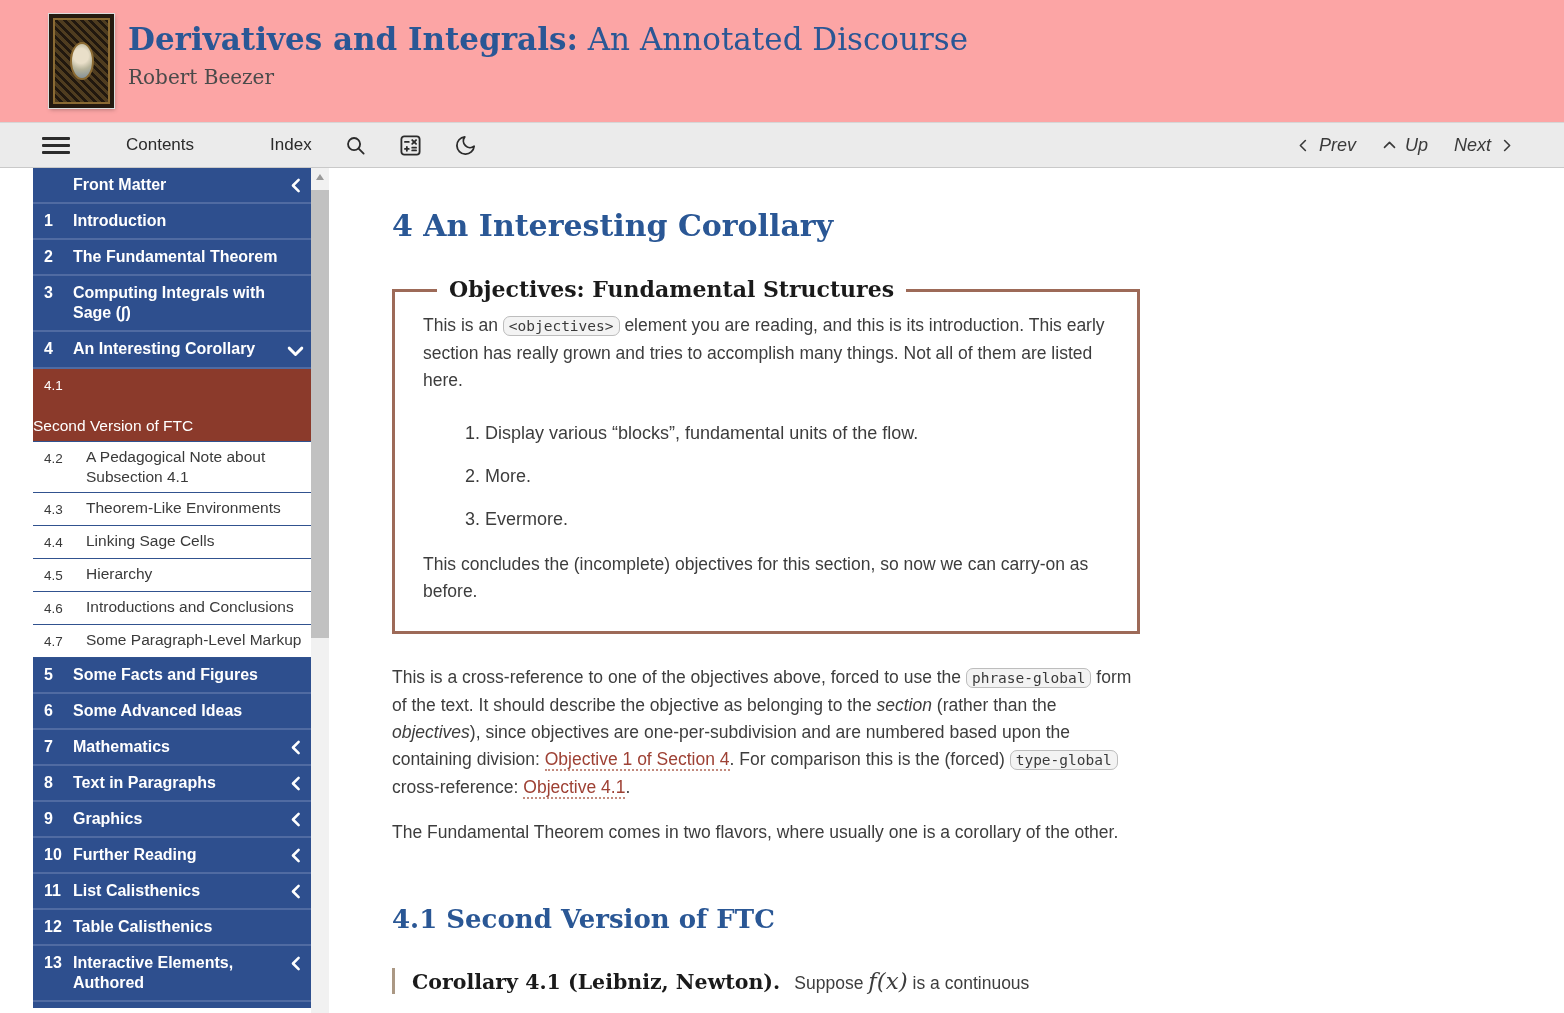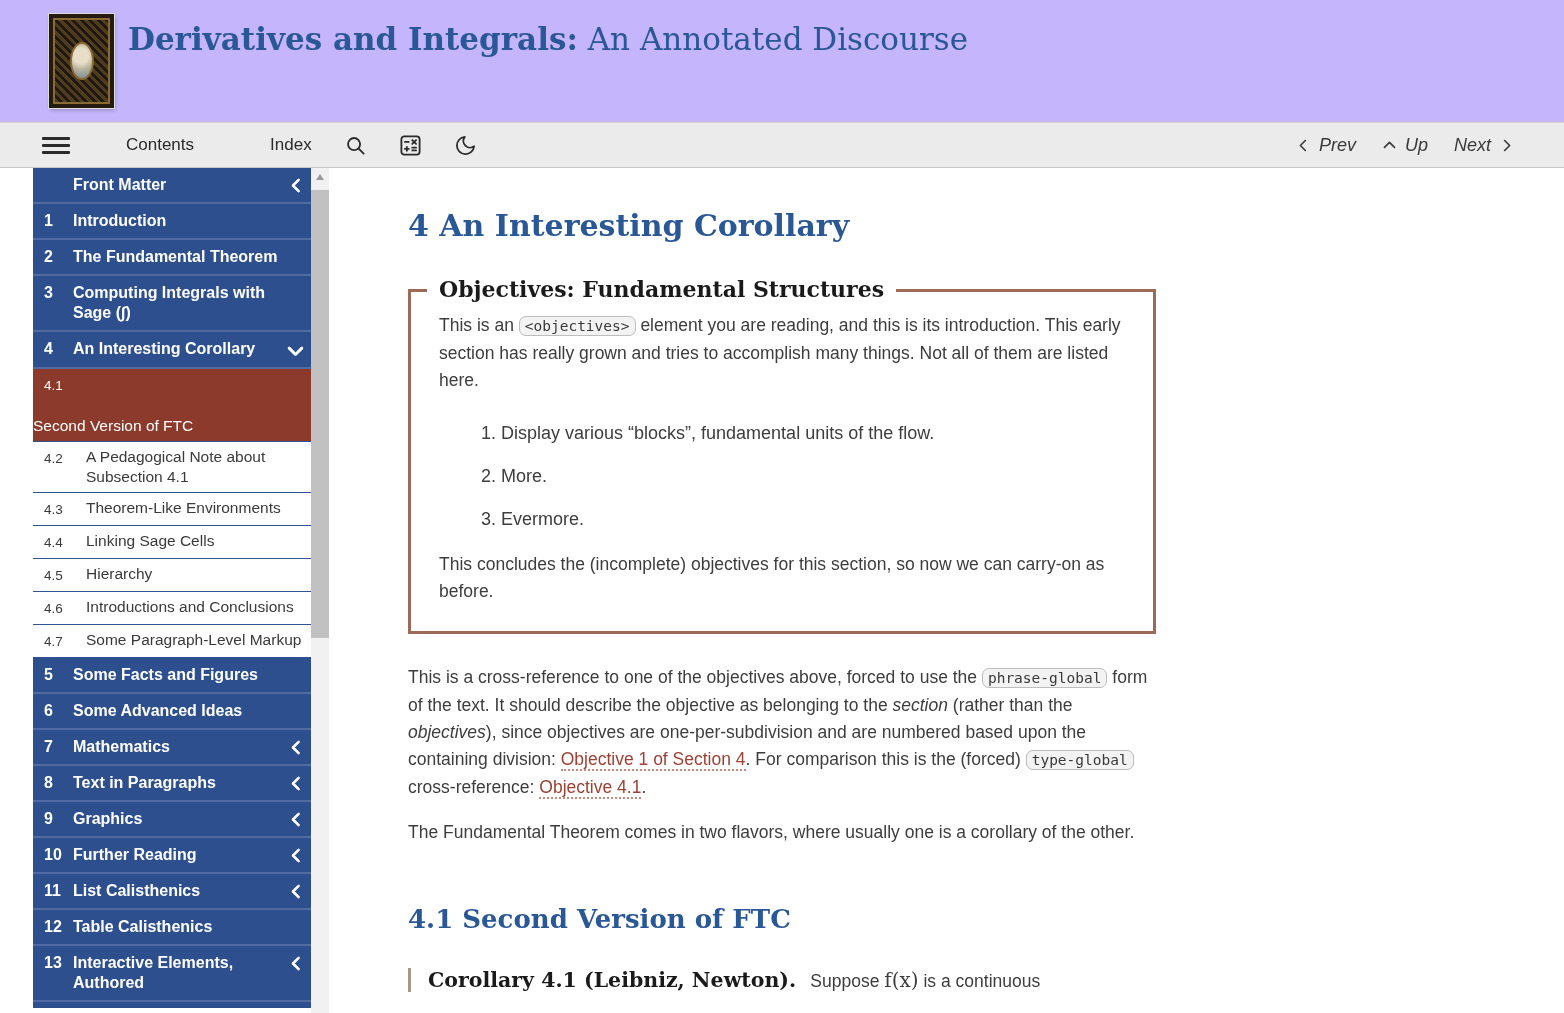--- a/index.html
+++ b/index.html
@@ -7,21 +7,21 @@
     --active-red:#8b3a2b;
     --heading-blue:#2a5795;
     --box-border:#9d6a58;
     --link:#9e4134;
   }
   *{box-sizing:border-box;}
   html,body{margin:0;padding:0;width:1564px;height:1013px;overflow:hidden;background:#fff;}
   body{font-family:"Liberation Sans","DejaVu Sans",sans-serif;color:#3d3d3d;}
 
   
-  .header{position:relative;height:122px;background:#c4b5fd;}
+  .header{position:relative;height:122px;background:#fca5a5;}
   .logo{position:absolute;left:49px;top:14px;width:65px;height:94px;background:#241a10;
         box-shadow:0 0 0 1px #ddd, 1px 2px 4px rgba(0,0,0,.25);}
   .logo .frame{position:absolute;inset:4px;border:2px solid #8a6a33;
         background:
           repeating-linear-gradient(45deg, rgba(160,125,60,.35) 0 3px, rgba(20,14,8,.2) 3px 6px);}
   .logo .oval{position:absolute;left:50%;top:50%;width:24px;height:38px;transform:translate(-50%,-50%);
         border-radius:50%;border:2px solid #8a6a33;
         background:radial-gradient(circle at 45% 35%, #e9dfc9 0 30%, #b7b49b 55%, #76889a 100%);}
   .title-block{padding:22px 0 0 128px;}
   .book-title{margin:0;font-family:"DejaVu Serif","Liberation Serif",serif;font-size:31px;line-height:1.15;color:var(--heading-blue);font-weight:400;}
@@ -57,49 +57,50 @@
   .toc-item.active{background:var(--active-red);color:#fff;flex-direction:column;}
   .toc-chevron{flex:0 0 26px;display:flex;justify-content:flex-end;padding-top:2px;}
   .toc-item.partial{height:6px;padding:0;border:none;}
   
   .sb-scroll{width:18px;background:#f1f1f1;position:relative;flex:0 0 18px;}
   .sb-arrow{height:17px;display:flex;align-items:center;justify-content:center;}
   .sb-arrow .tri{width:0;height:0;border-left:4px solid transparent;border-right:4px solid transparent;border-bottom:6px solid #9a9a9a;}
   .sb-thumb{position:absolute;top:22px;left:0;width:18px;height:448px;background:#c1c1c1;}
 
   
-  .main{flex:1;padding:40px 0 16px 63px;margin-left:16px;}
+  .main{flex:1;padding:40px 0 16px 63px;}
   .content{width:748px;}
   h1.sec{margin:0;font-family:"DejaVu Serif","Liberation Serif",serif;font-weight:700;font-size:30px;color:var(--heading-blue);}
   h2.sec{margin:58px 0 0 0;font-family:"DejaVu Serif","Liberation Serif",serif;font-weight:700;font-size:26px;color:var(--heading-blue);}
   p{margin:18px 0 0 0;font-size:17.5px;line-height:27px;}
   .objectives{position:relative;border:3px solid var(--box-border);margin-top:46px;padding:20px 28px 26px 28px;}
-  .objectives-title{position:absolute;top:-16px;left:16px;background:#fff;padding:0 12px;
+  .objectives-title{position:absolute;top:-16px;left:42px;background:#fff;padding:0 12px;
         font-family:"DejaVu Serif","Liberation Serif",serif;font-weight:700;font-size:22px;color:#1a1a1a;white-space:nowrap;}
   .objectives p:first-of-type{margin-top:0;}
   ol.obj-list{margin:26px 0 0 0;padding-left:62px;}
   ol.obj-list li{margin-top:16px;font-size:18px;line-height:27px;}
   code.inline{font-family:"DejaVu Sans Mono","Liberation Mono",monospace;font-size:14.5px;background:#f3f3f3;
         border:1px solid #bdbdbd;border-radius:7px;padding:1px 5px;color:#3a3a3a;white-space:nowrap;}
   a.xref{color:var(--link);text-decoration:none;border-bottom:2px dotted #c28a7d;cursor:pointer;}
   .corollary{margin-top:34px;border-left:3px solid #ab9884;padding-left:17px;}
   .cor-title{font-family:"DejaVu Serif","Liberation Serif",serif;font-weight:700;font-size:20.5px;color:#1a1a1a;}
   .cor-text{font-size:17.5px;}
-  .math{font-family:"DejaVu Serif","Liberation Serif",serif;font-size:20px;}
+  .math{font-family:"DejaVu Serif","Liberation Serif",serif;font-style:italic;font-size:23px;}
 </style>
 </head>
 <body>
 
 <div class="header">
   <div class="logo">
     <div class="frame"></div>
     <div class="oval"></div>
   </div>
   <div class="title-block">
     <h1 class="book-title"><b>Derivatives and Integrals:</b><span> An Annotated Discourse</span></h1>
+    <div class="book-author">Robert Beezer</div>
   </div>
 </div>
 
 <div class="navbar">
   <div class="nav-left">
     <div class="hamburger">
         <div></div>
         <div></div>
         <div></div>
       </div>

